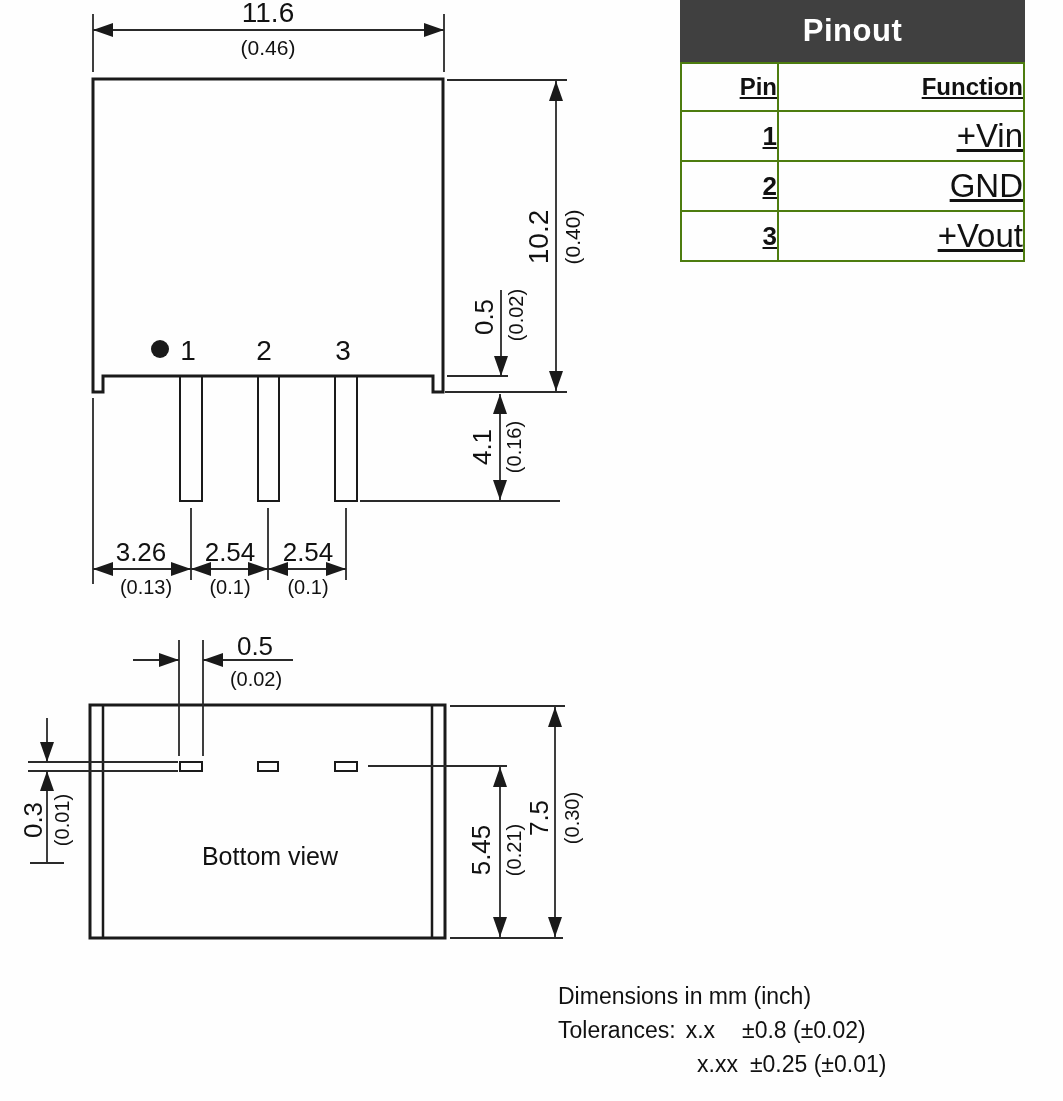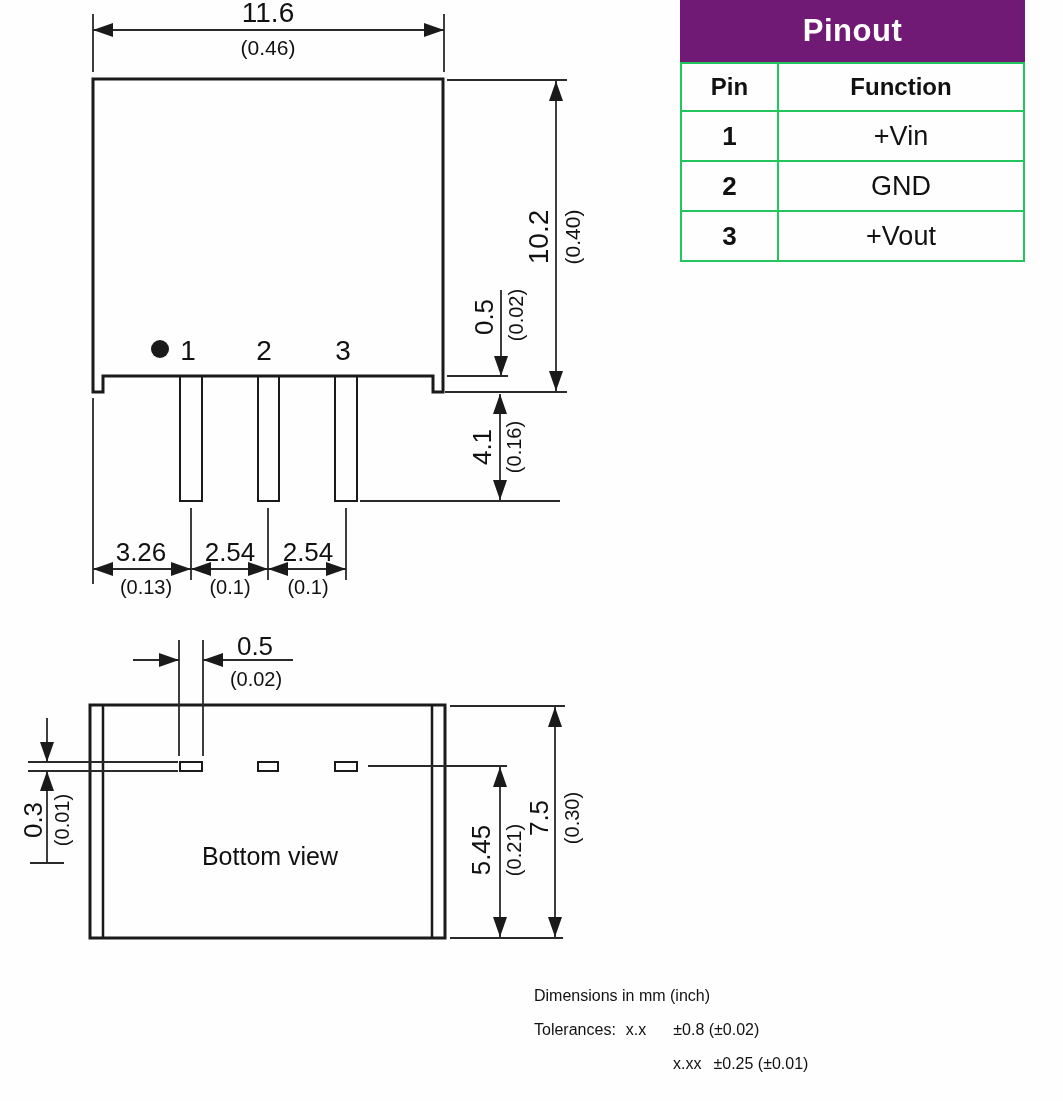--- a/index.html
+++ b/index.html
@@ -6,34 +6,34 @@
   .canvas{
     position:relative;width:1063px;height:1101px;background:#fefefe;overflow:hidden;
     font-family:"Liberation Sans",sans-serif;color:#111;
   }
   svg text{font-family:"Liberation Sans",sans-serif;fill:#111;}
   .drawing{position:absolute;left:0;top:0;}
 
   
   .pinout{position:absolute;left:680px;top:0;width:345px;}
   .pinout-title{
-    background:#701a75;color:#fff;height:62px;display:flex;align-items:center;justify-content:center;
+    background:#404040;color:#fff;height:62px;display:flex;align-items:center;justify-content:center;
     font-size:31px;font-weight:bold;letter-spacing:0.5px;
   }
   .pinout table{border-collapse:collapse;width:100%;table-layout:fixed;}
   .pinout th,.pinout td{
-    border:2px solid #22c55e;text-align:center;vertical-align:middle;padding:0;
+    border:2px solid #4d7c0f;text-align:right;vertical-align:middle;padding:0;text-decoration:underline;
   }
   .pinout th{height:46px;font-size:24px;font-weight:bold;}
-  .pinout td{height:48px;font-size:27px;}
+  .pinout td{height:48px;font-size:33px;}
   .pinout td.pin-num{font-weight:bold;font-size:26px;}
   .col-pin{width:95px;}
 
   
-  .notes{position:absolute;left:534px;top:979px;font-size:16px;line-height:34px;white-space:nowrap;}
+  .notes{position:absolute;left:558px;top:979px;font-size:23px;line-height:34px;white-space:nowrap;}
   .notes .fmt{margin-left:10px;}
   .notes .val{margin-left:27px;}
   .notes .row3{margin-left:139px;text-align:right;}
   .notes .row3 .val2{margin-left:12px;}
 </style>
 </head>
 <body>
 
 <div class="canvas">
 

